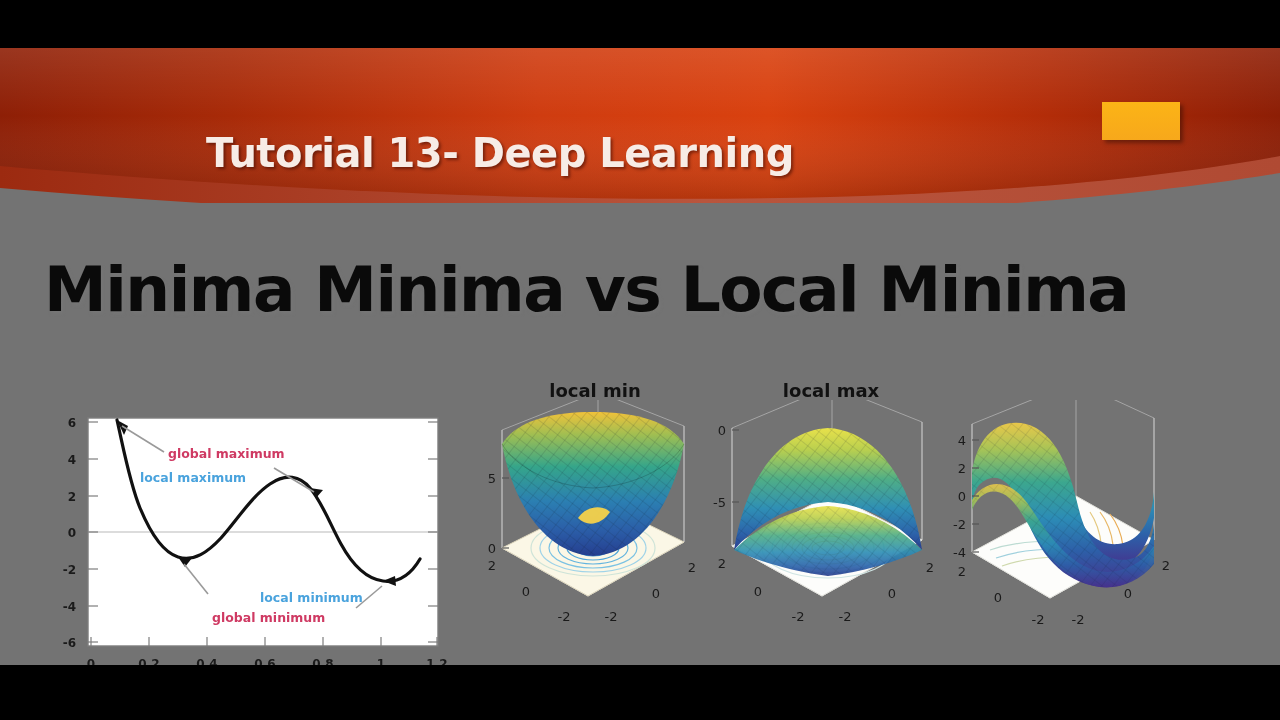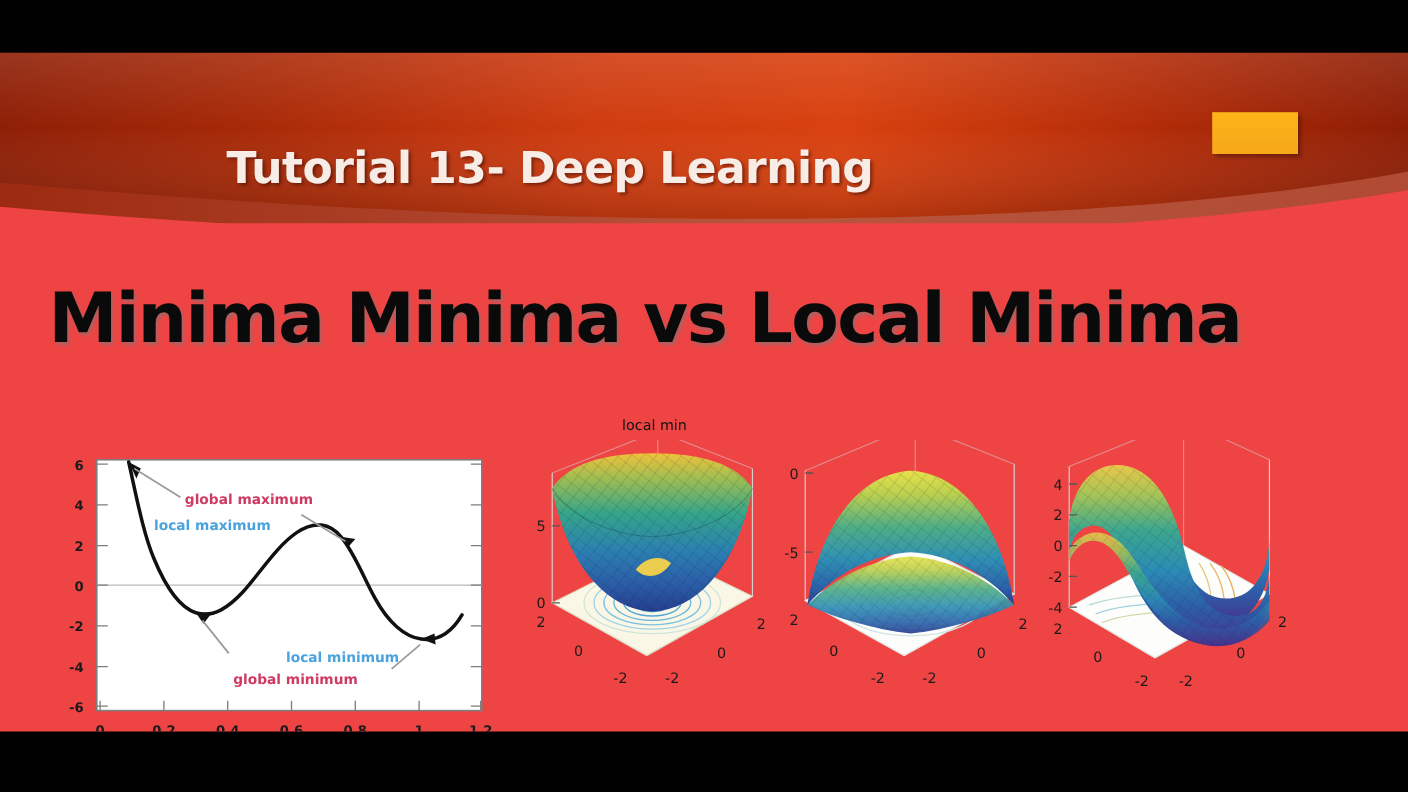--- a/index.html
+++ b/index.html
@@ -5,21 +5,21 @@
   html,body{margin:0;padding:0;background:#000;}
   body{width:1280px;height:720px;overflow:hidden;font-family:"Liberation Sans",sans-serif;}
 
   #slide{position:relative;width:1280px;height:720px;background:#000;}
 
   
   .bar-top{position:absolute;left:0;top:0;width:1280px;height:48px;background:#000;}
   .bar-bottom{position:absolute;left:0;top:665px;width:1280px;height:55px;background:#000;}
 
   
-  .page{position:absolute;left:0;top:48px;width:1280px;height:617px;background:#ef4444;overflow:hidden;}
+  .page{position:absolute;left:0;top:48px;width:1280px;height:617px;background:#737373;overflow:hidden;}
 
   
   .banner-wrap{position:absolute;left:0;top:0;width:1280px;height:150px;}
   .banner-wrap svg{display:block;}
 
   .banner-title{
     position:absolute;left:206px;top:82px;
     font-family:"DejaVu Sans",sans-serif;
     font-weight:bold;font-size:40px;letter-spacing:-0.5px;
     color:#f7ece6;
@@ -49,21 +49,21 @@
   .chart2d svg{display:block;}
   .tick-lbl{font-family:"DejaVu Sans",sans-serif;font-size:12px;font-weight:bold;fill:#1a1a1a;}
   .ann-pink{font-family:"DejaVu Sans",sans-serif;font-size:12.5px;font-weight:bold;fill:#cf3a63;}
   .ann-blue{font-family:"DejaVu Sans",sans-serif;font-size:12.5px;font-weight:bold;fill:#4aa3dd;}
 
   
   .plot3d{position:absolute;top:0;width:250px;height:250px;}
   .p1{left:470px;} .p2{left:706px;} .p3{left:938px;}
   .plot3d .ptitle{
     position:absolute;left:0;top:2px;width:250px;text-align:center;
-    font-family:"DejaVu Sans",sans-serif;font-weight:normal;font-size:13px;color:#111;
+    font-family:"DejaVu Sans",sans-serif;font-weight:bold;font-size:18px;color:#111;
   }
   .plot3d svg{position:absolute;left:0;top:22px;}
   .ax3-lbl{font-family:"DejaVu Sans",sans-serif;font-size:13px;fill:#1a1a1a;}
 </style>
 </head>
 <body>
 
 <div id="slide">
 
   <div class="bar-top"></div>
@@ -249,20 +249,21 @@
           <text class="ax3-lbl" x="56" y="196" text-anchor="middle">0</text>
           <text class="ax3-lbl" x="94" y="221" text-anchor="middle">-2</text>
 
           <text class="ax3-lbl" x="141" y="221" text-anchor="middle">-2</text>
           <text class="ax3-lbl" x="186" y="198" text-anchor="middle">0</text>
           <text class="ax3-lbl" x="222" y="172" text-anchor="middle">2</text>
         </svg>
       </div>
 
       <div class="plot3d p2">
+        <div class="ptitle">local max</div>
         <svg width="250" height="228" viewBox="0 0 250 228">
           <defs>
             <linearGradient id="domeG" x1="0.5" y1="0" x2="0.5" y2="1">
               <stop offset="0%" stop-color="#e8e14a"></stop>
               <stop offset="18%" stop-color="#b9cf4f"></stop>
               <stop offset="42%" stop-color="#4fae86"></stop>
               <stop offset="66%" stop-color="#2f8fb5"></stop>
               <stop offset="86%" stop-color="#2c64ab"></stop>
               <stop offset="100%" stop-color="#2b3f90"></stop>
             </linearGradient>

